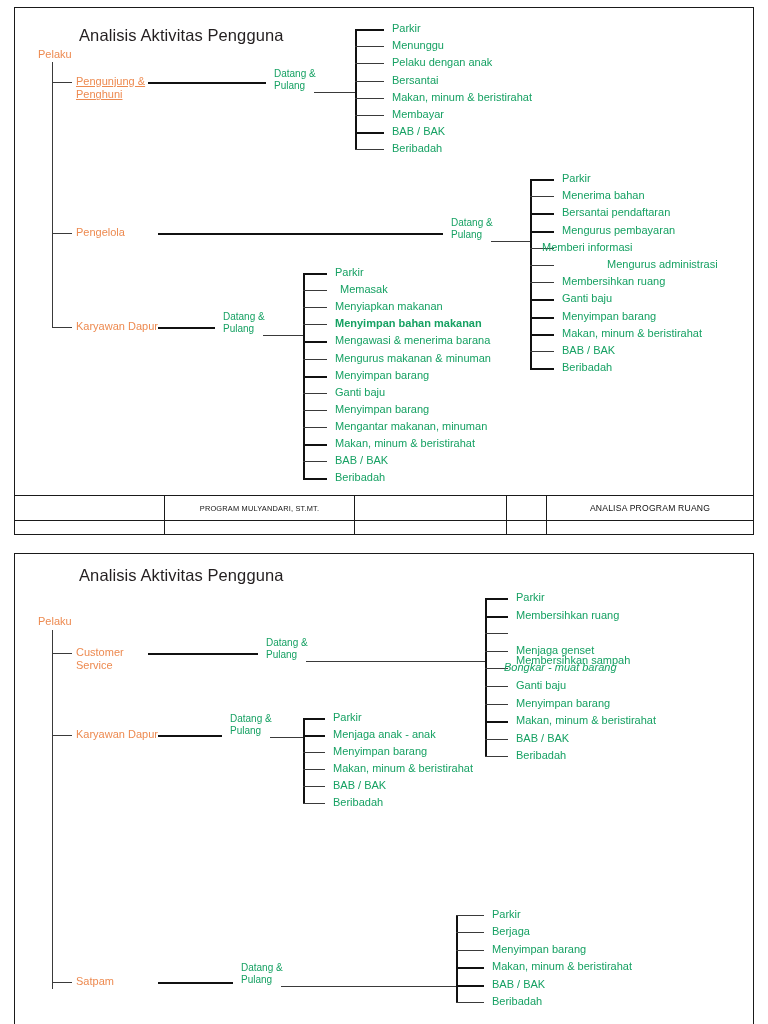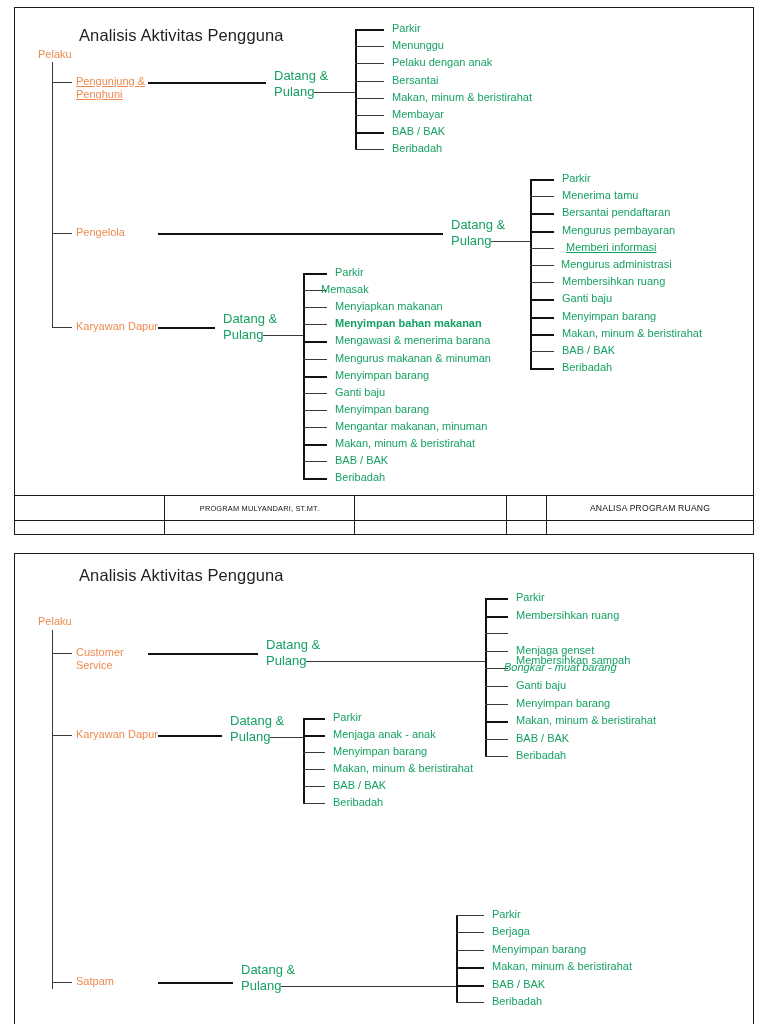--- a/index.html
+++ b/index.html
@@ -34,21 +34,21 @@
   }
   #tb-top{top:0;height:26px;border-top:1.2px solid #1a1a1a;border-bottom:1.2px solid #1a1a1a;}
   #tb-bot{top:26px;height:14px;border-bottom:1.2px solid #1a1a1a;}
 
   
   .node{
     position:absolute;white-space:pre-line;line-height:1.22;
   }
   .n-actor{color:#ED8A50;font-size:11px;}
   .n-actor-root{color:#ED8A50;font-size:11px;}
-  .n-mid{color:#16A163;font-size:13px;}
+  .n-mid{color:#16A163;font-size:10px;}
   .n-leaf{color:#16A163;font-size:11px;white-space:nowrap;}
 
   .hline{position:absolute;background:#3a3a3a;height:1px;}
   .hline.bold{background:#111;height:2px;}
   .vline{position:absolute;background:#3a3a3a;width:1px;}
   .vline.bold{background:#111;width:2px;}
 </style>
 </head>
 <body>
 
@@ -113,29 +113,29 @@
       <div class="hline" style="left: 52px; top: 233px; width: 20px;"></div>
       <div class="node n-actor" style="left: 76px; top: 226px;">Pengelola</div>
       <div class="hline" style="left: 158px; top: 233px; width: 285px; height: 2px; background: rgb(17, 17, 17);"></div>
       <div class="node n-mid" style="left: 451px; top: 217px;">Datang &amp;
 Pulang</div>
       <div class="hline" style="left: 491px; top: 241px; width: 39px;"></div>
       <div class="vline bold" style="left: 530px; top: 179px; height: 189.2px;"></div>
       <div class="hline bold" style="left: 530px; top: 179px; width: 24px;"></div>
       <div class="node n-leaf" style="left: 562px; top: 172px;">Parkir</div>
       <div class="hline" style="left: 530px; top: 196.2px; width: 24px;"></div>
-      <div class="node n-leaf" style="left: 562px; top: 189.2px;">Menerima tamu</div>
+      <div class="node n-leaf" style="left: 562px; top: 189.2px;">Menerima bahan</div>
       <div class="hline bold" style="left: 530px; top: 213.4px; width: 24px;"></div>
       <div class="node n-leaf" style="left: 562px; top: 206.4px;">Bersantai pendaftaran</div>
       <div class="hline bold" style="left: 530px; top: 230.6px; width: 24px;"></div>
       <div class="node n-leaf" style="left: 562px; top: 223.6px;">Mengurus pembayaran</div>
       <div class="hline" style="left: 530px; top: 247.8px; width: 24px;"></div>
-      <div class="node n-leaf" style="left: 566px; top: 240.8px; text-decoration: underline;">Memberi informasi</div>
+      <div class="node n-leaf" style="left: 542px; top: 240.8px;">Memberi informasi</div>
       <div class="hline" style="left: 530px; top: 265px; width: 24px;"></div>
-      <div class="node n-leaf" style="left: 545px; top: 258px; padding-left: 16px;">Mengurus administrasi</div>
+      <div class="node n-leaf" style="left: 591px; top: 258px; padding-left: 16px;">Mengurus administrasi</div>
       <div class="hline" style="left: 530px; top: 282.2px; width: 24px;"></div>
       <div class="node n-leaf" style="left: 562px; top: 275.2px;">Membersihkan ruang</div>
       <div class="hline bold" style="left: 530px; top: 299.4px; width: 24px;"></div>
       <div class="node n-leaf" style="left: 562px; top: 292.4px;">Ganti baju</div>
       <div class="hline bold" style="left: 530px; top: 316.6px; width: 24px;"></div>
       <div class="node n-leaf" style="left: 562px; top: 309.6px;">Menyimpan barang</div>
       <div class="hline bold" style="left: 530px; top: 333.8px; width: 24px;"></div>
       <div class="node n-leaf" style="left: 562px; top: 326.8px;">Makan, minum &amp; beristirahat</div>
       <div class="hline" style="left: 530px; top: 351px; width: 24px;"></div>
       <div class="node n-leaf" style="left: 562px; top: 344px;">BAB / BAK</div>
@@ -144,21 +144,21 @@
       <div class="hline" style="left: 52px; top: 327px; width: 20px;"></div>
       <div class="node n-actor" style="left: 76px; top: 320px;">Karyawan Dapur</div>
       <div class="hline" style="left: 158px; top: 327px; width: 57px; height: 2px; background: rgb(17, 17, 17);"></div>
       <div class="node n-mid" style="left: 223px; top: 311px;">Datang &amp;
 Pulang</div>
       <div class="hline" style="left: 263px; top: 335px; width: 40px;"></div>
       <div class="vline bold" style="left: 303px; top: 273px; height: 205.2px;"></div>
       <div class="hline bold" style="left: 303px; top: 273px; width: 24px;"></div>
       <div class="node n-leaf" style="left: 335px; top: 266px;">Parkir</div>
       <div class="hline" style="left: 303px; top: 290.1px; width: 24px;"></div>
-      <div class="node n-leaf" style="left: 321px; top: 283.1px;">Memasak</div>
+      <div class="node n-leaf" style="left: 340px; top: 283.1px;">Memasak</div>
       <div class="hline" style="left: 303px; top: 307.2px; width: 24px;"></div>
       <div class="node n-leaf" style="left: 335px; top: 300.2px;">Menyiapkan makanan</div>
       <div class="hline" style="left: 303px; top: 324.3px; width: 24px;"></div>
       <div class="node n-leaf" style="left: 335px; top: 317.3px; font-weight: bold;">Menyimpan bahan makanan</div>
       <div class="hline bold" style="left: 303px; top: 341.4px; width: 24px;"></div>
       <div class="node n-leaf" style="left: 335px; top: 334.4px;">Mengawasi &amp; menerima barana</div>
       <div class="hline" style="left: 303px; top: 358.5px; width: 24px;"></div>
       <div class="node n-leaf" style="left: 335px; top: 351.5px;">Mengurus makanan &amp; minuman</div>
       <div class="hline bold" style="left: 303px; top: 375.6px; width: 24px;"></div>
       <div class="node n-leaf" style="left: 335px; top: 368.6px;">Menyimpan barang</div>

